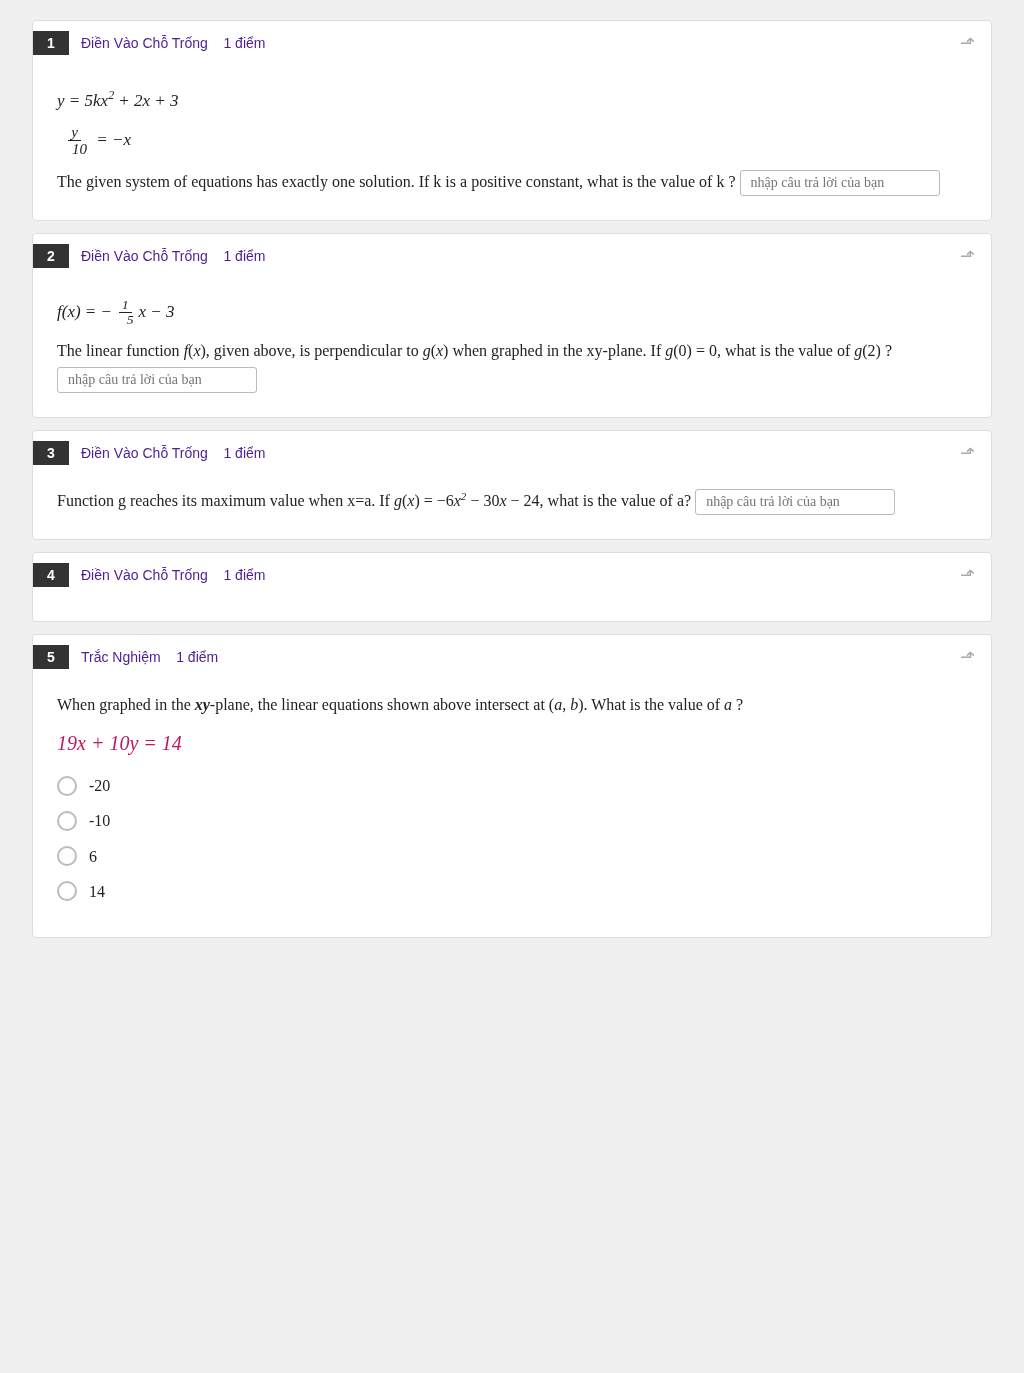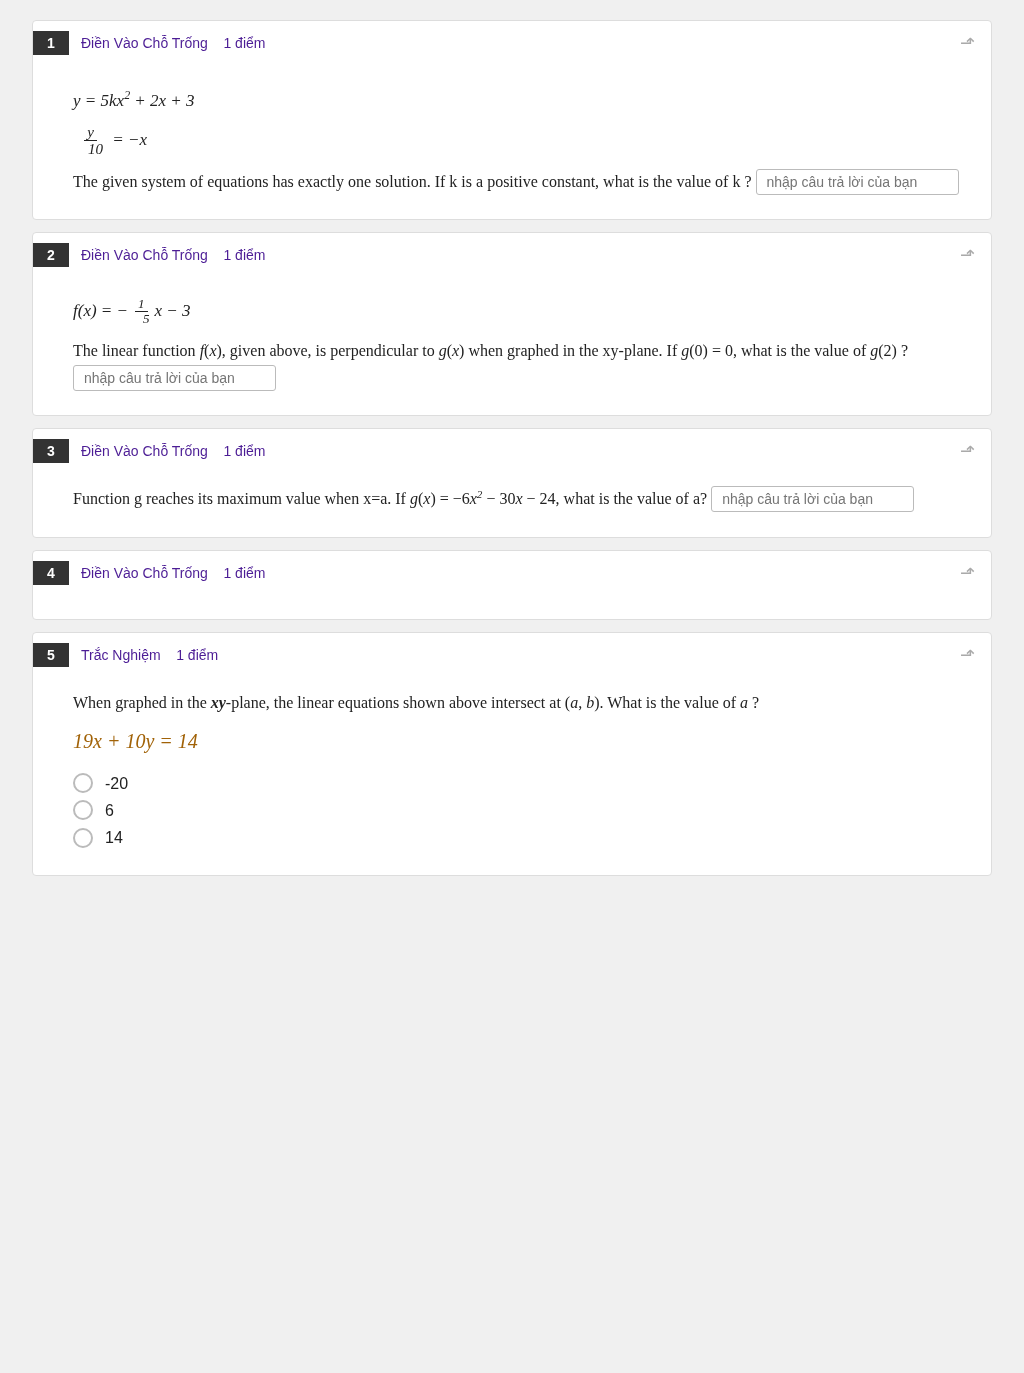--- a/index.html
+++ b/index.html
@@ -42,34 +42,34 @@
       color: #4c1d95;
       flex: 1;
     }
     .pin-icon {
       color: #aaa;
       font-size: 18px;
       cursor: pointer;
       margin-left: 8px;
     }
     .question-body {
-      padding: 12px 24px 0 40px;
+      padding: 12px 24px 0 24px;
       line-height: 1.7;
     }
     .math-formula {
       font-style: italic;
       margin: 8px 0 4px 0;
       font-size: 17px;
     }
     .answer-input {
       border: 1px solid #bbb;
       border-radius: 3px;
       padding: 4px 10px;
       font-size: 14px;
-      font-family: Liberation Sans, sans-serif;
+      font-family: Liberation Serif, serif;
       color: #999;
       min-width: 200px;
       display: inline-block;
       outline: none;
       background: #fff;
     }
     .formula-block {
       margin: 6px 0 10px 0;
     }
     .fraction {
@@ -83,37 +83,37 @@
       margin: 0 2px;
     }
     .fraction .numer { border-bottom: 1px solid #222; padding: 0 3px; }
     .fraction .denom { padding: 0 3px; margin-left: 10px; }
     sup { font-size: 0.7em; vertical-align: super; font-style: italic; }
     .question-text { font-family: 'Georgia', serif; font-size: 16px; line-height: 1.7; }
     .radio-option {
       display: flex;
       align-items: center;
       gap: 12px;
-      margin: 0 0;
-      font-family: Liberation Sans, sans-serif;
+      margin: 8px 0;
+      font-family: Liberation Serif, serif;
       font-size: 16px;
     }
     .radio-circle {
       width: 20px;
       height: 20px;
       border: 2px solid #bbb;
       border-radius: 50%;
       display: inline-block;
       flex-shrink: 0;
       cursor: pointer;
     }
     .eq-large {
       font-size: 20px;
       font-weight: 500;
-      color: #a16207;
+      color: #be185d;
       font-style: italic;
     }
   </style>
 </head>
 <body>
 
 <div class="question-card">
   <div class="question-header">
     <div class="question-number">1</div>
     <span class="question-type">
@@ -218,20 +218,24 @@
         19<i>x</i> + 10<i>y</i> = 14
       </div>
     </div>
     <div style="margin-top: 12px;">
       <div class="radio-option">
         <span class="radio-circle"></span>
         <span>-20</span>
       </div>
       <div class="radio-option">
         <span class="radio-circle"></span>
+        <span>-10</span>
+      </div>
+      <div class="radio-option">
+        <span class="radio-circle"></span>
         <span>6</span>
       </div>
       <div class="radio-option">
         <span class="radio-circle"></span>
         <span>14</span>
       </div>
     </div>
   </div>
 </div>
 

